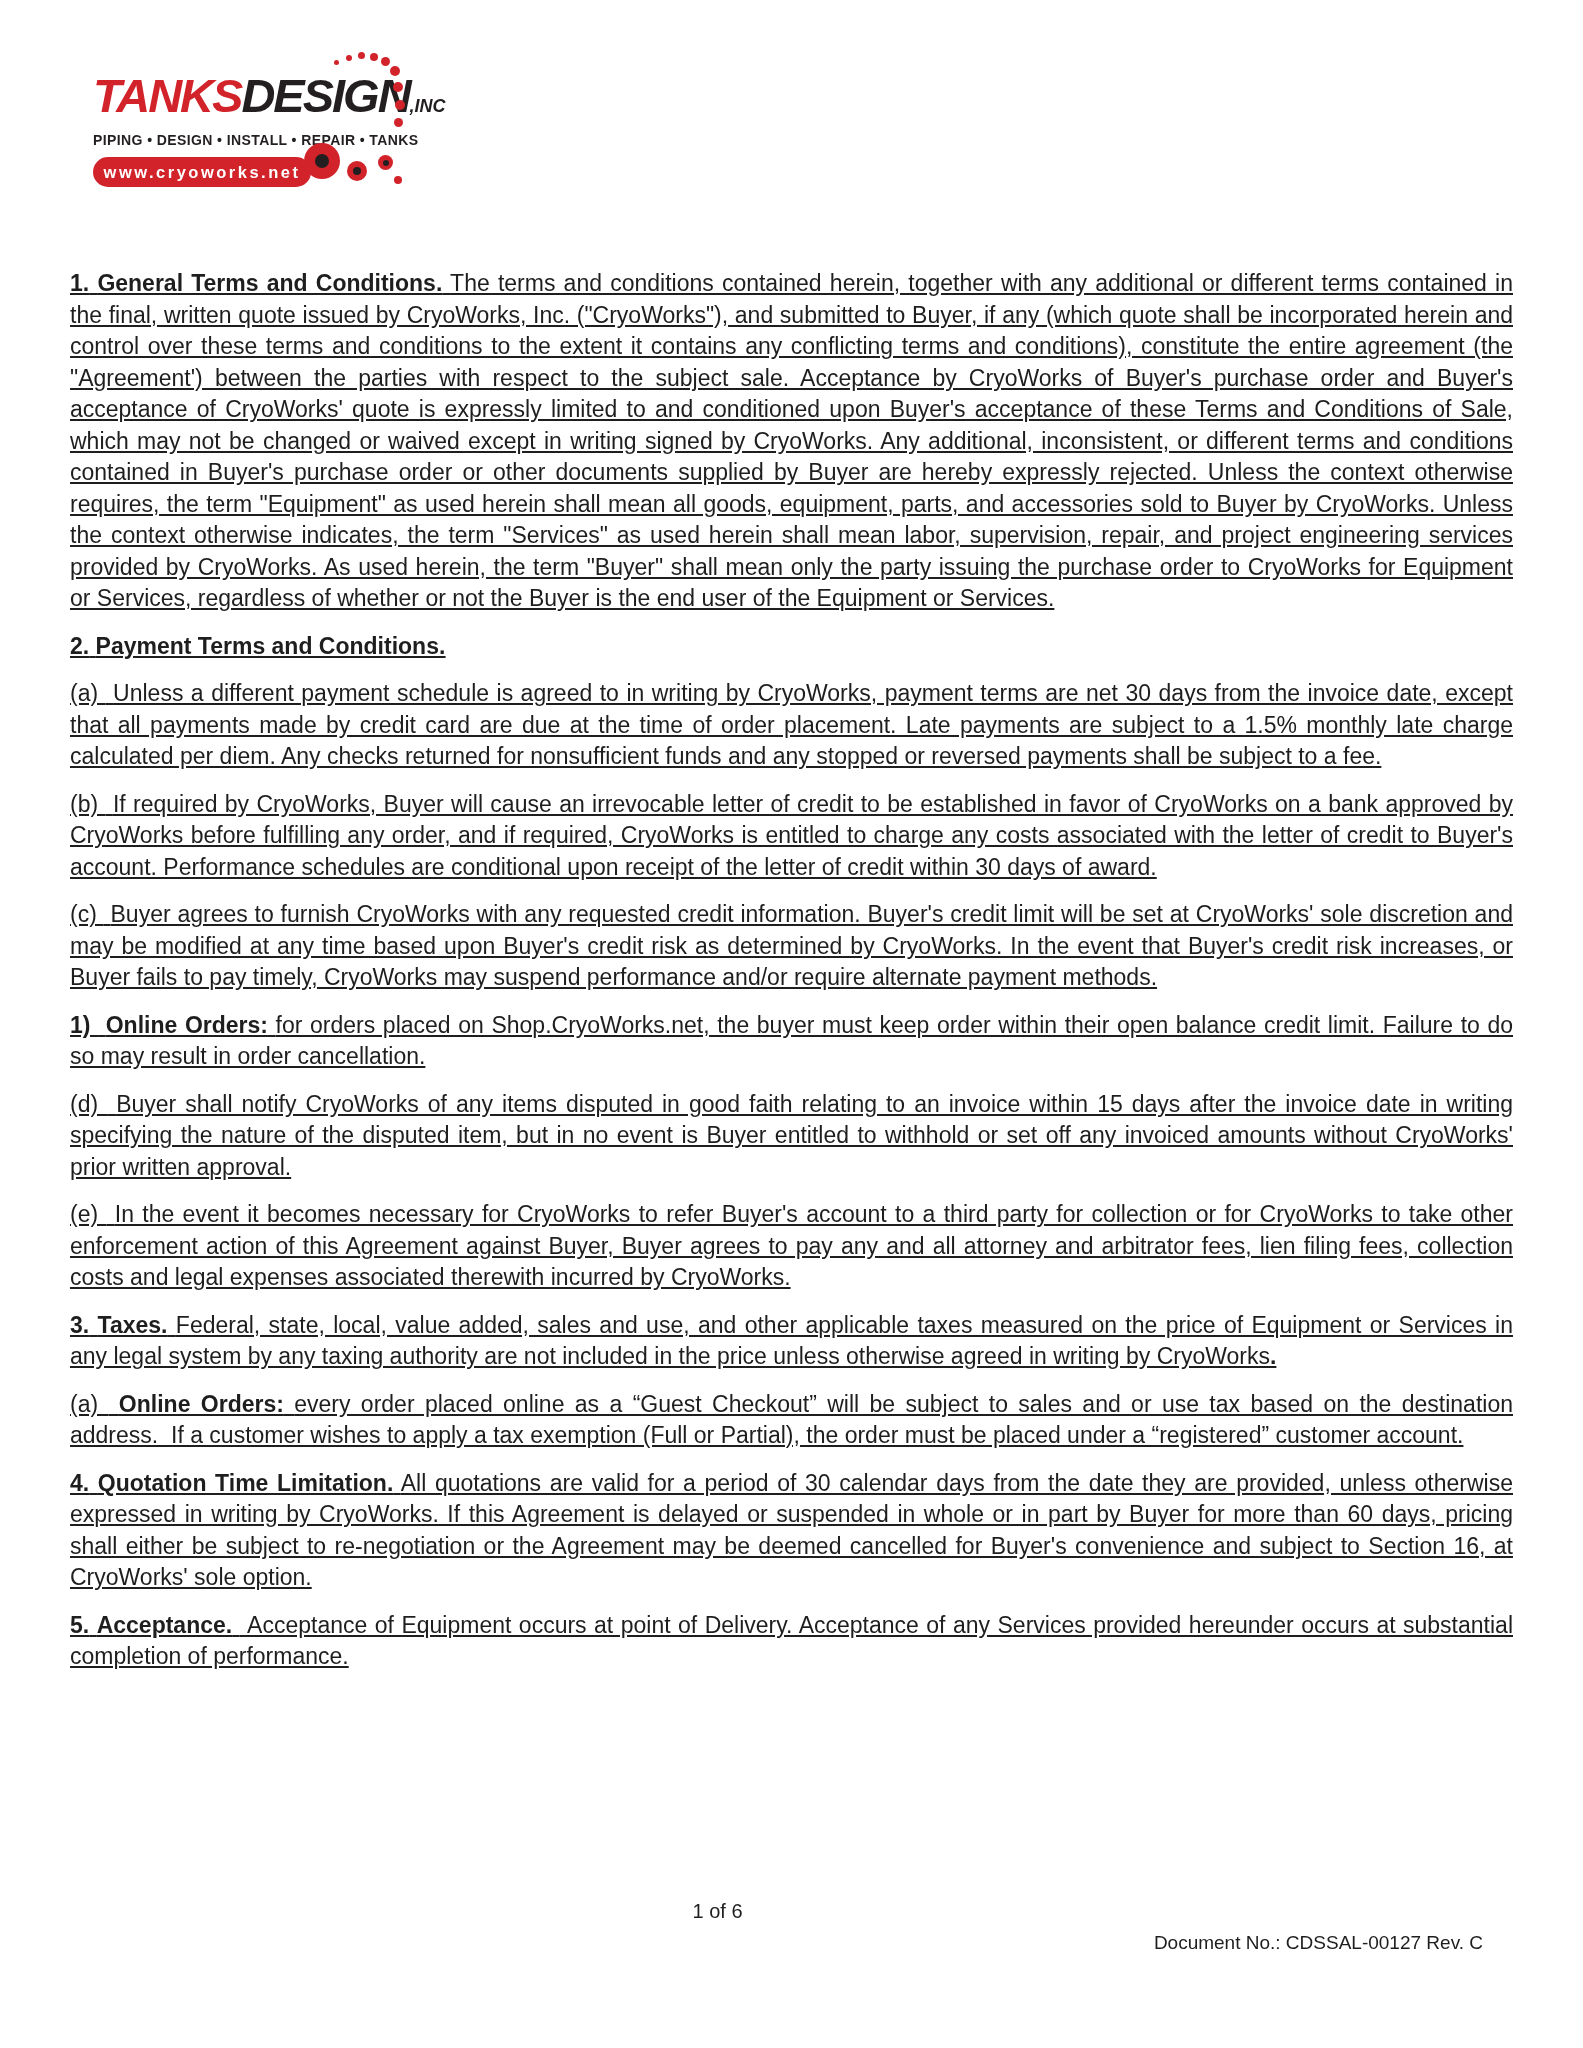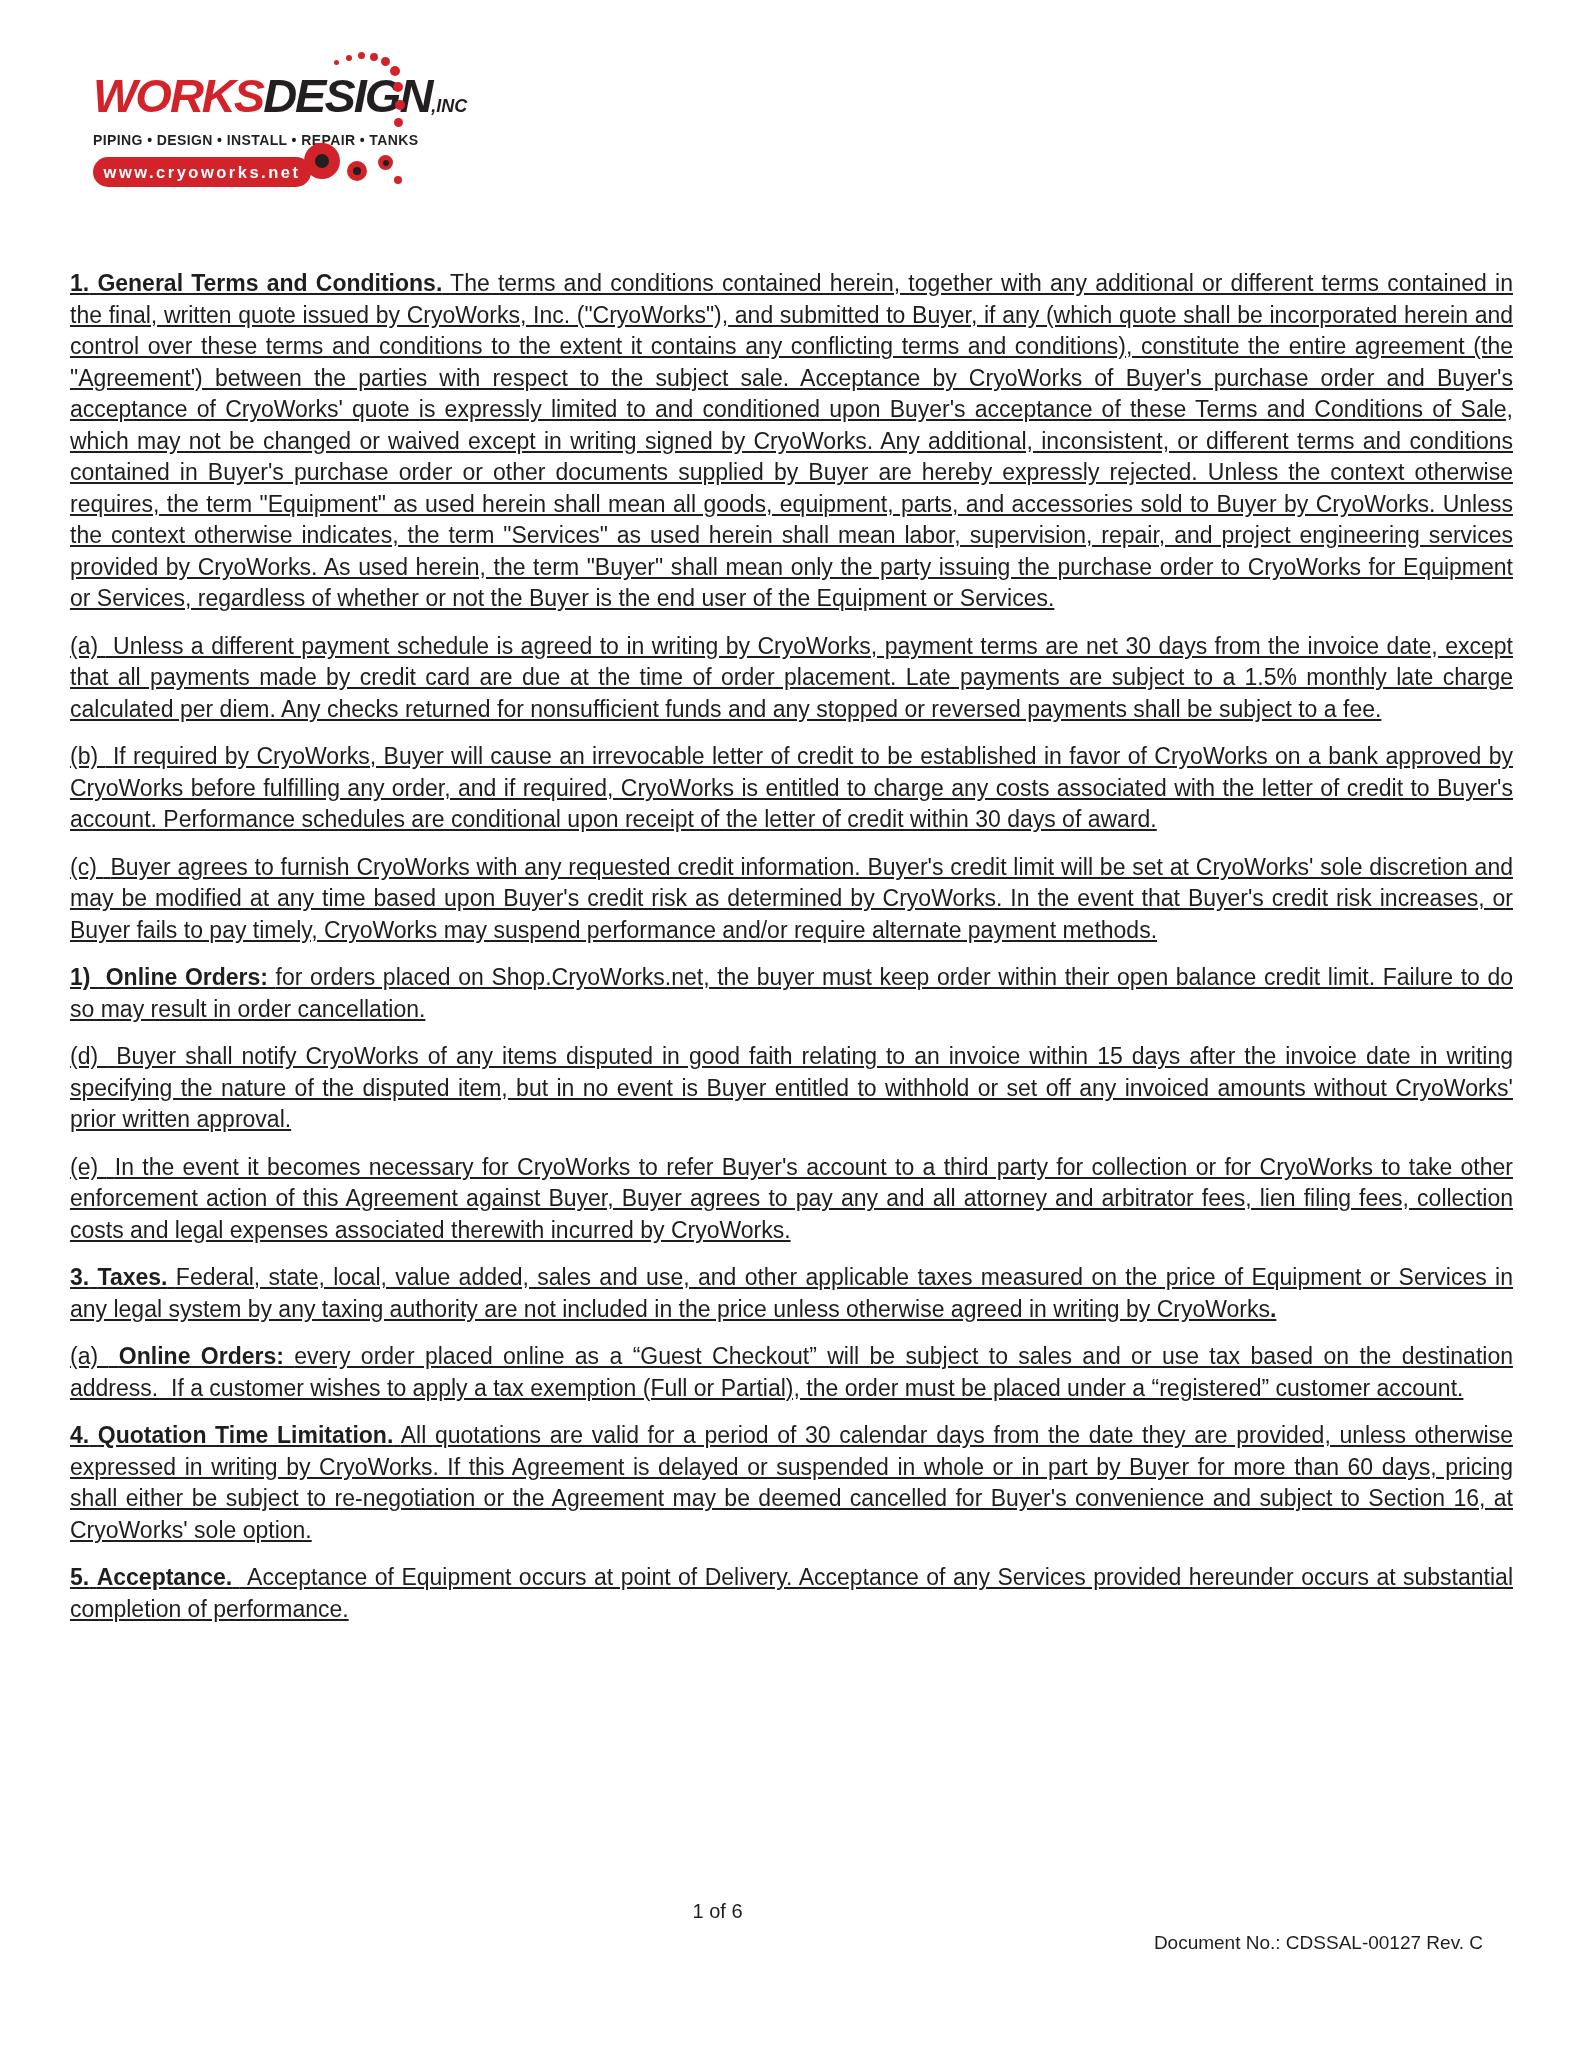--- a/index.html
+++ b/index.html
@@ -53,21 +53,21 @@
     position:absolute;top:1932px;right:100px;
     font-size:19px;color:#1e1e1e;white-space:nowrap;
   }
 </style>
 </head>
 <body>
 
 <div class="page">
 
   <div class="logo">
-    <div class="logo-line1"><span class="logo-cryo">WORKS</span><span class="logo-works">DESIGN</span><span class="logo-inc">,INC</span></div>
+    <div class="logo-line1"><span class="logo-cryo">TANKS</span><span class="logo-works">DESIGN</span><span class="logo-inc">,INC</span></div>
     <div class="logo-tagline">PIPING • DESIGN • INSTALL • REPAIR • TANKS</div>
     <div class="logo-banner"><span>www.cryoworks.net</span></div>
   </div>
 
   <div>
     <div class="dot" style="left:334px;top:60px;width:5px;height:5px;"></div>
     <div class="dot" style="left:346px;top:55px;width:6px;height:6px;"></div>
     <div class="dot" style="left:358px;top:52px;width:7px;height:7px;"></div>
     <div class="dot" style="left:370px;top:53px;width:8px;height:8px;"></div>
     <div class="dot" style="left:381px;top:57px;width:9px;height:9px;"></div>
@@ -79,20 +79,21 @@
     <div class="bull" style="left:347px;top:161px;width:20px;height:20px;"></div>
     <div class="bull" style="left:378px;top:155px;width:15px;height:15px;"></div>
     <div class="dot" style="left:394px;top:176px;width:8px;height:8px;"></div>
   </div>
 
 
   <main class="content">
 
     <p class="para"><span class="b">1.</span> <span class="b u">General Terms and Conditions.</span> <span>The terms and conditions contained herein, together with any additional or different terms contained in the final, written quote issued by CryoWorks, Inc. ("CryoWorks"), and submitted to Buyer, if any (which quote shall be incorporated herein and control over these terms and conditions to the extent it contains any conflicting terms and conditions), constitute the entire agreement (the "Agreement') between the parties with respect to the subject sale. Acceptance by CryoWorks of Buyer's purchase order and Buyer's acceptance of CryoWorks' quote is expressly limited to and conditioned upon Buyer's acceptance of these Terms and Conditions of Sale, which may not be changed or waived except in writing signed by CryoWorks. Any additional, inconsistent, or different terms and conditions contained in Buyer's purchase order or other documents supplied by Buyer are hereby expressly rejected. Unless the context otherwise requires, the term "Equipment" as used herein shall mean all goods, equipment, parts, and accessories sold to Buyer by CryoWorks. Unless the context otherwise indicates, the term "Services" as used herein shall mean labor, supervision, repair, and project engineering services provided by CryoWorks. As used herein, the term "Buyer" shall mean only the party issuing the purchase order to CryoWorks for Equipment or Services, regardless of whether or not the Buyer is the end user of the Equipment or Services.</span><span class="b"></span></p>
 
+    <p class="para"><span class="b">2.</span> <span class="b u">Payment Terms and Conditions.</span> <span></span><span class="b"></span></p>
 
     <p class="para"><span>(a)&nbsp;</span> <span class="b u"></span> <span>Unless a different payment schedule is agreed to in writing by CryoWorks, payment terms are net 30 days from the invoice date, except that all payments made by credit card are due at the time of order placement. Late payments are subject to a 1.5% monthly late charge calculated per diem. Any checks returned for nonsufficient funds and any stopped or reversed payments shall be subject to a fee.</span><span class="b"></span></p>
 
     <p class="para"><span>(b)&nbsp;</span> <span class="b u"></span> <span>If required by CryoWorks, Buyer will cause an irrevocable letter of credit to be established in favor of CryoWorks on a bank approved by CryoWorks before fulfilling any order, and if required, CryoWorks is entitled to charge any costs associated with the letter of credit to Buyer's account. Performance schedules are conditional upon receipt of the letter of credit within 30 days of award.</span><span class="b"></span></p>
 
     <p class="para"><span>(c)&nbsp;</span> <span class="b u"></span> <span>Buyer agrees to furnish CryoWorks with any requested credit information. Buyer's credit limit will be set at CryoWorks' sole discretion and may be modified at any time based upon Buyer's credit risk as determined by CryoWorks. In the event that Buyer's credit risk increases, or Buyer fails to pay timely, CryoWorks may suspend performance and/or require alternate payment methods.</span><span class="b"></span></p>
 
     <p class="para"><span class="b">1)&nbsp;</span> <span class="b">Online Orders:</span> <span>for orders placed on Shop.CryoWorks.net, the buyer must keep order within their open balance credit limit. Failure to do so may result in order cancellation.</span><span class="b"></span></p>
 
     <p class="para"><span>(d)&nbsp;</span> <span class="b u"></span> <span>Buyer shall notify CryoWorks of any items disputed in good faith relating to an invoice within 15 days after the invoice date in writing specifying the nature of the disputed item, but in no event is Buyer entitled to withhold or set off any invoiced amounts without CryoWorks' prior written approval.</span><span class="b"></span></p>

